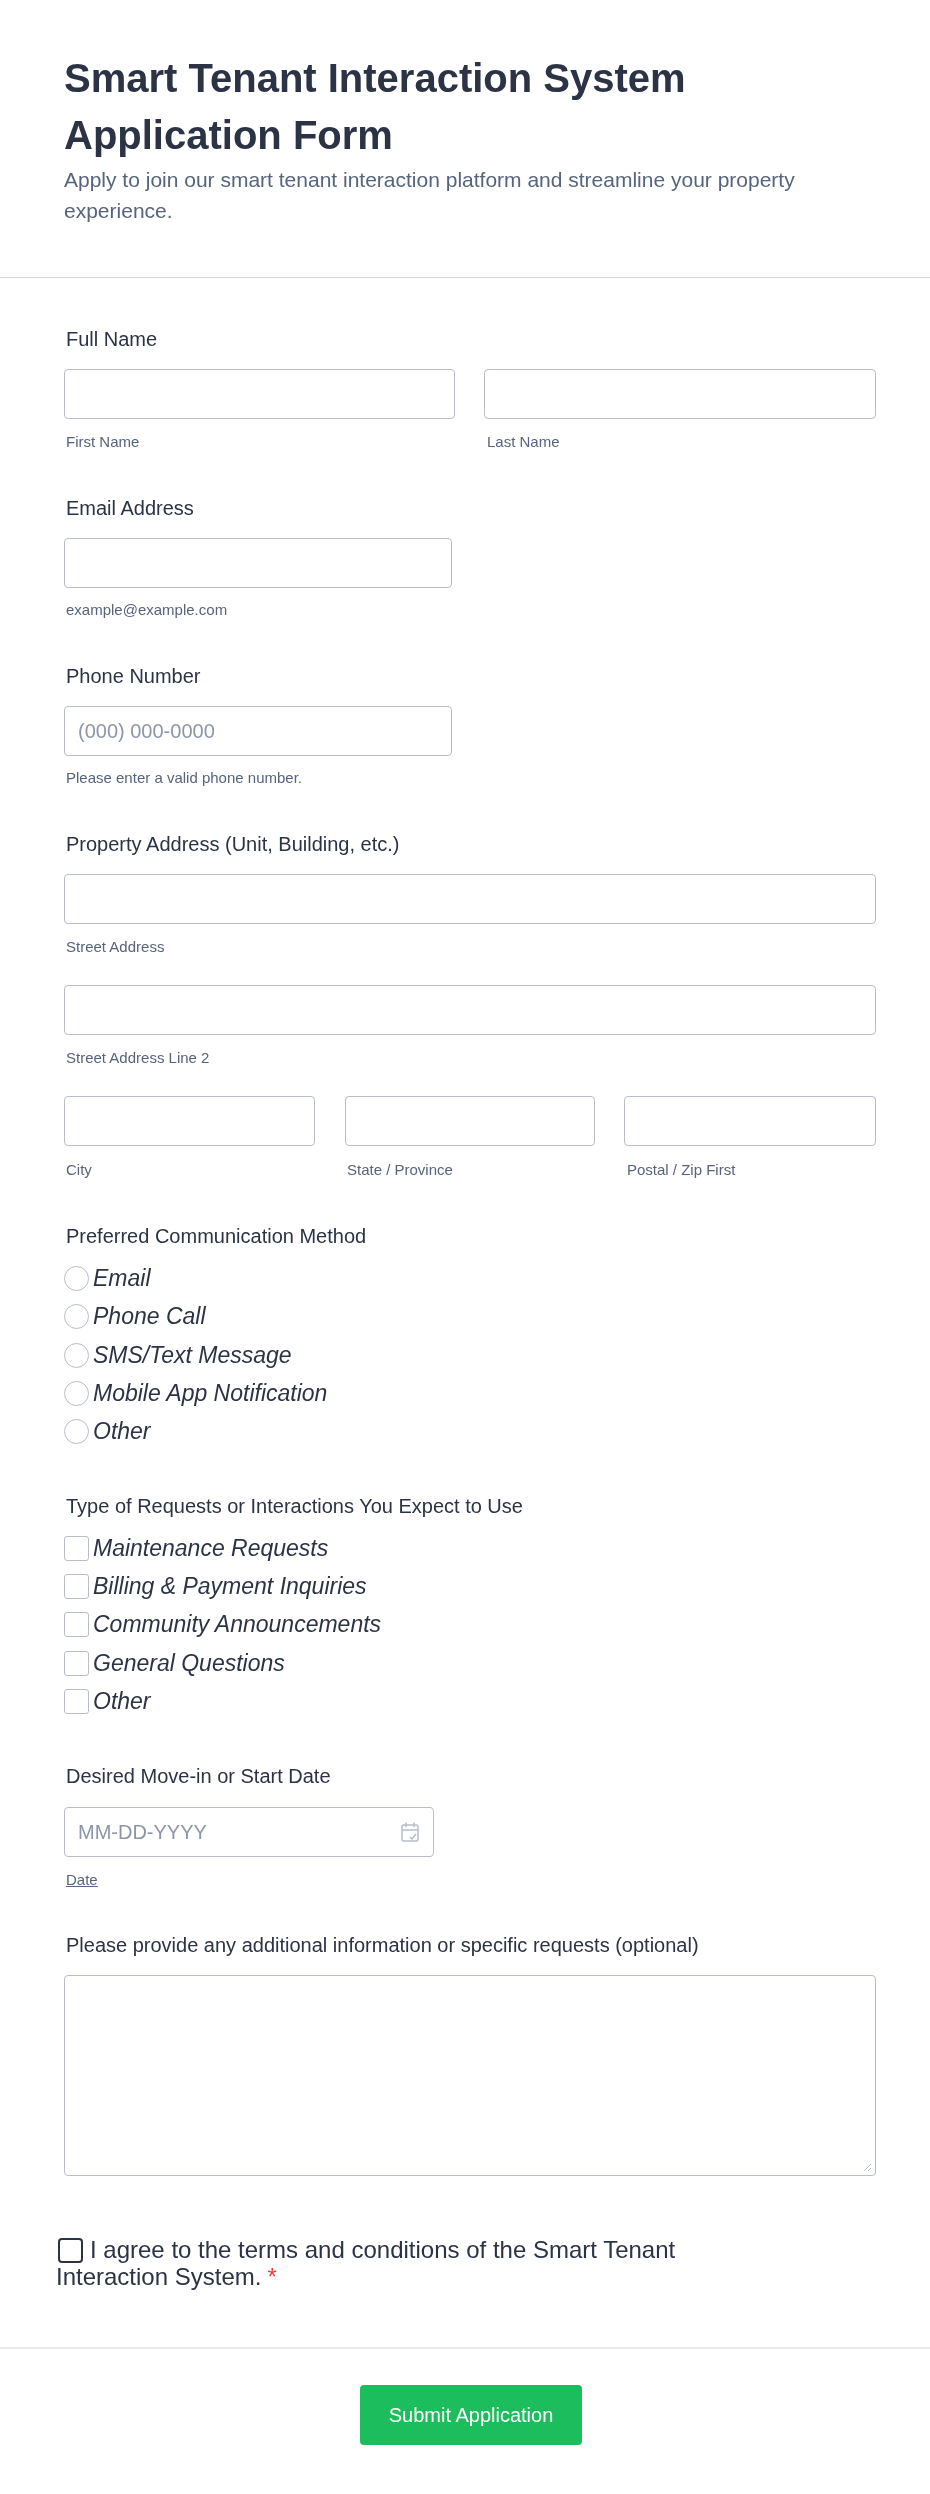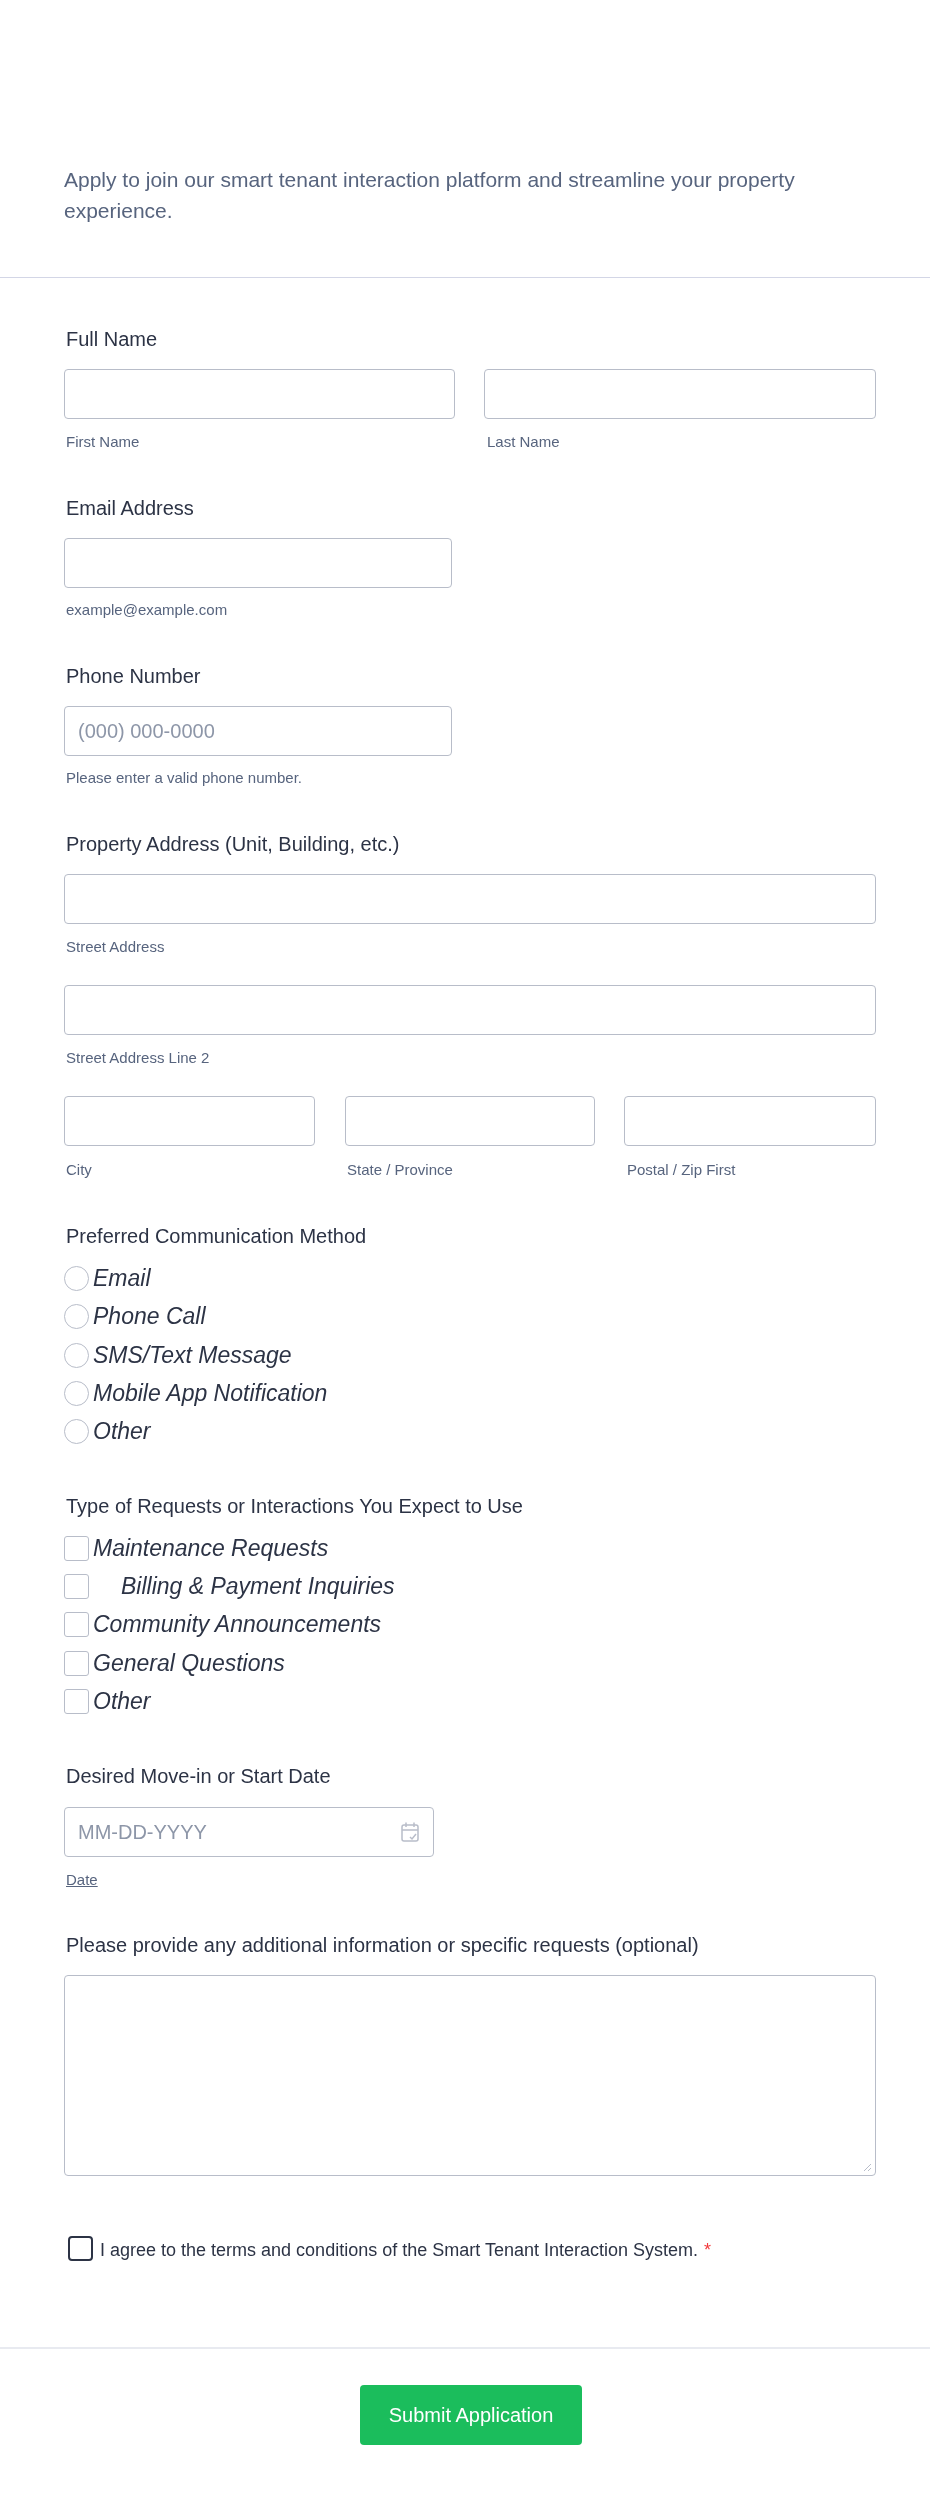--- a/index.html
+++ b/index.html
@@ -51,22 +51,22 @@
     margin-left: 4px; font-size: 23px; color: #2c3345; line-height: 24px; font-style: italic;
   }
   .textarea {
     position: absolute; left: 64px; top: 1975px; width: 812px; height: 201px;
     border: 1px solid #b8bdc9; border-radius: 4px; background: #fff;
   }
   .resize-handle {
     position: absolute; right: 3px; bottom: 3px; width: 10px; height: 10px;
   }
   .terms {
-    position: absolute; left: 66px; top: 2236px; width: 700px;
-    font-size: 18px; line-height: 27px; color: #2c3345;
+    position: absolute; left: 56px; top: 2236px; width: 700px;
+    font-size: 24px; line-height: 27px; color: #2c3345;
   }
   .terms-box {
     display: inline-block; width: 25px; height: 25px; border: 2px solid #2c3345;
     border-radius: 4px; vertical-align: -5px; margin-right: 7px; margin-left: 2px;
   }
   .required { color: #f23a3c; margin-left: 6px; }
   .footer-line {
     position: absolute; left: 0; top: 2347px; width: 930px; height: 2px; background: #e8eaf0;
   }
   .submit {
@@ -74,20 +74,21 @@
     background: #1bbd5c; border-radius: 4px; border: none;
     color: #ffffff; font-size: 20px; line-height: 60px; text-align: center;
     font-family: "Liberation Sans", "DejaVu Sans", sans-serif;
   }
   .cal-icon { position: absolute; right: 13px; top: 13px; width: 20px; height: 22px; }
 </style>
 </head>
 <body>
 
 <div class="header">
+  <div class="page-title">Smart Tenant Interaction System Application Form</div>
   <div class="page-subtitle">Apply to join our smart tenant interaction platform and streamline your property experience.</div>
 </div>
 
 <div class="q-label" style="top:327px;">Full Name</div>
 <div class="field" style="left:64px; top:369px; width:391px;"></div>
 <div class="field" style="left:484px; top:369px; width:392px;"></div>
 <div class="sublabel" style="left:66px; top:433px;">First Name</div>
 <div class="sublabel" style="left:487px; top:433px;">Last Name</div>
 
 <div class="q-label" style="top:496px;">Email Address</div>
@@ -132,21 +133,21 @@
 <div class="option" style="top:1418px;">
   <span class="radio"></span>
   <span class="option-text">Other</span>
 </div>
 
 <div class="q-label" style="top:1494px;">Type of Requests or Interactions You Expect to Use</div>
 <div class="option" style="top:1535px;">
   <span class="checkbox"></span>
   <span class="option-text">Maintenance Requests</span>
 </div>
-<div class="option" style="top:1573px;gap:28px;">
+<div class="option" style="top:1573px;">
   <span class="checkbox"></span>
   <span class="option-text">Billing &amp; Payment Inquiries</span>
 </div>
 <div class="option" style="top:1611px;">
   <span class="checkbox"></span>
   <span class="option-text">Community Announcements</span>
 </div>
 <div class="option" style="top:1650px;">
   <span class="checkbox"></span>
   <span class="option-text">General Questions</span>

